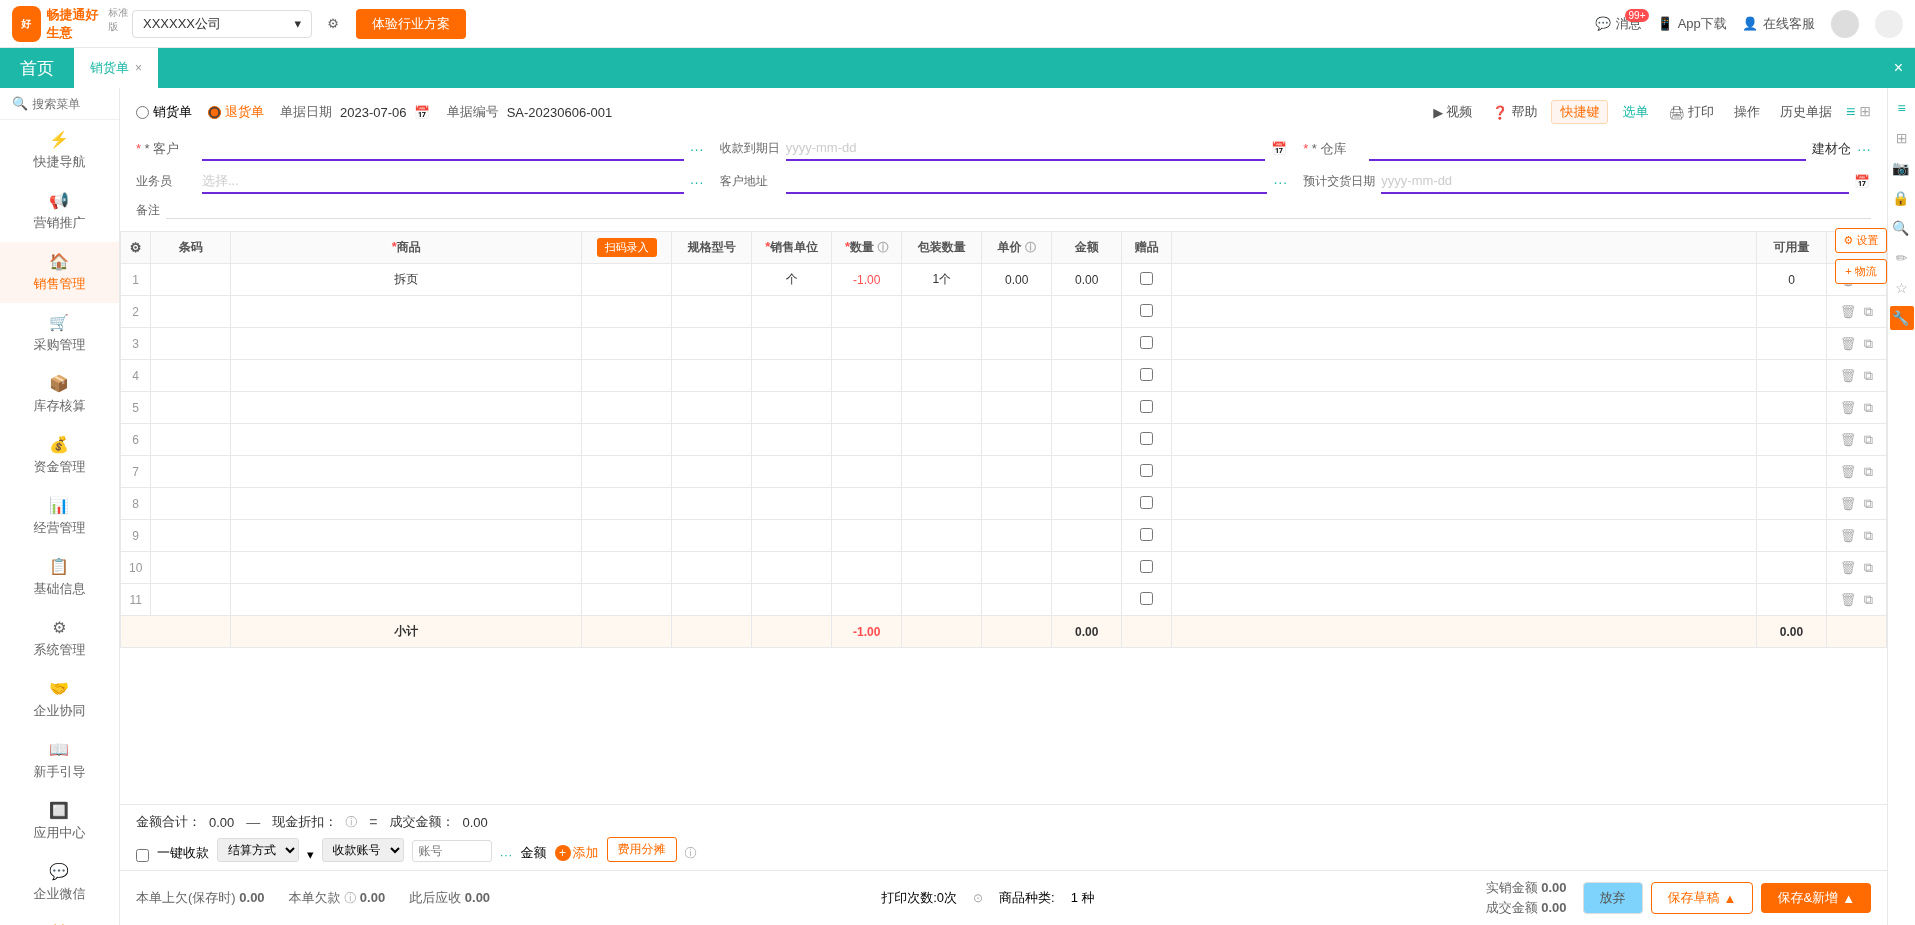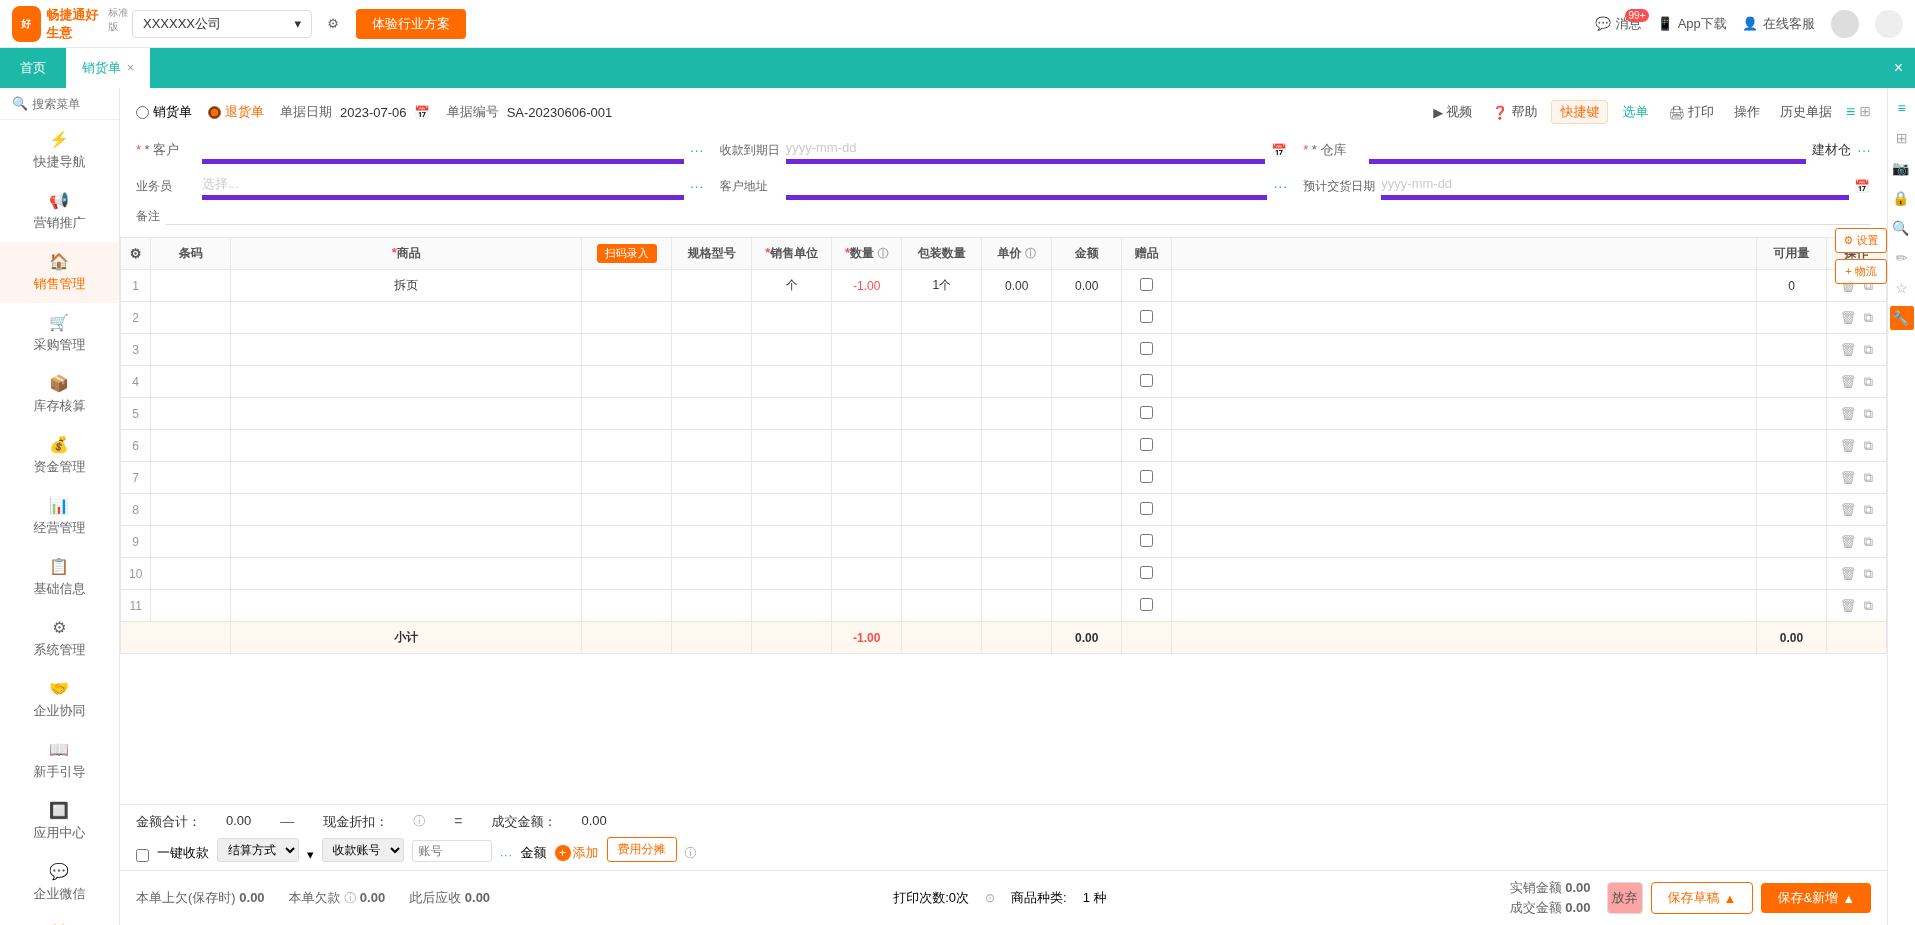--- a/index.html
+++ b/index.html
@@ -16,21 +16,21 @@
     .topbar-company-name { flex: 1; }
     .topbar-btn { background: #ff6b00; color: white; border: none; padding: 6px 16px; border-radius: 4px; cursor: pointer; font-size: 13px; margin-left: 8px; }
     .topbar-gear { width: 30px; height: 30px; display: flex; align-items: center; justify-content: center; cursor: pointer; color: #666; margin-left: 6px; }
     .topbar-right { margin-left: auto; display: flex; align-items: center; gap: 16px; }
     .topbar-right-item { display: flex; align-items: center; gap: 4px; cursor: pointer; color: #555; font-size: 12px; position: relative; }
     .badge { background: #ff4d4f; color: white; font-size: 10px; padding: 1px 4px; border-radius: 8px; position: absolute; top: -6px; right: -8px; }
     .avatar { width: 28px; height: 28px; border-radius: 50%; background: #ddd; }
 
     
     .tabbar { background: #1db8a8; height: 40px; display: flex; align-items: center; padding: 0; flex-shrink: 0; }
-    .tab-home { padding: 1px 20px; height: 100%; display: flex; align-items: center; color: white; font-size: 13px; cursor: pointer; }
+    .tab-home { padding: 1px 20px; height: 100%; display: flex; align-items: center; color: white; font-size: 17px; cursor: pointer; }
     .tab-active { background: white; color: #1db8a8; padding: 0 16px; height: 100%; display: flex; align-items: center; gap: 6px; font-size: 13px; cursor: pointer; }
     .tab-close { color: #999; font-size: 12px; cursor: pointer; }
     .tab-bar-right { margin-left: auto; padding-right: 12px; }
     .tab-close-btn { color: white; cursor: pointer; font-size: 16px; }
 
     
     .main { display: flex; flex: 1; overflow: hidden; }
 
     
     .sidebar { width: 120px; background: white; border-right: 1px solid #e8e8e8; display: flex; flex-direction: column; flex-shrink: 0; }
@@ -45,21 +45,21 @@
     .form-header { display: flex; align-items: center; gap: 16px; margin-bottom: 12px; }
     .radio-group { display: flex; gap: 16px; align-items: center; }
     .radio-item { display: flex; align-items: center; gap: 4px; cursor: pointer; }
     .radio-item input[type=radio] { accent-color: #ff6b00; }
     .form-meta { display: flex; align-items: center; gap: 8px; font-size: 13px; color: #333; }
     .form-meta-label { color: #666; }
     .form-toolbar { margin-left: auto; display: flex; align-items: center; gap: 8px; }
     .toolbar-btn { display: flex; align-items: center; gap: 3px; cursor: pointer; color: #555; font-size: 12px; padding: 2px 6px; }
     .field-row { display: flex; align-items: center; gap: 6px; }
     .field-label { color: #666; font-size: 12px; white-space: nowrap; min-width: 60px; }
-    .field-input { flex: 1; border: none; border-bottom: 5px solid #6d28d9; padding: 4px 0; outline: none; font-size: 13px; color: #333; }
+    .field-input { flex: 1; border: none; border-bottom: 2px solid #6d28d9; padding: 4px 0; outline: none; font-size: 13px; color: #333; }
     .field-input::placeholder { color: #ccc; }
     .field-dots { color: #1db8a8; cursor: pointer; font-size: 14px; }
     .field-calendar { color: #aaa; cursor: pointer; }
     .form-note { display: flex; align-items: center; gap: 6px; }
     .form-note-label { color: #666; font-size: 12px; }
     .form-note-input { border: none; border-bottom: 1px solid #ddd; flex: 1; outline: none; font-size: 13px; }
 
     
     .table-area { flex: 1; overflow: auto; background: white; margin: 0; }
     table { width: 100%; border-collapse: collapse; }
@@ -68,35 +68,35 @@
     .th-req { color: #ff4d4f; }
     .scan-btn { background: #ff6b00; color: white; border: none; padding: 2px 8px; border-radius: 3px; font-size: 11px; cursor: pointer; }
     .cell-red { color: #ff4d4f; }
     .row-num { color: #999; }
     .subtotal-row td { background: #fff8f0; font-weight: bold; }
     .delete-icon { cursor: pointer; color: #aaa; }
     .copy-icon { cursor: pointer; color: #aaa; }
 
     
     .bottom-area { background: white; padding: 8px 16px; border-top: 1px solid #e8e8e8; flex-shrink: 0; }
-    .bottom-row1 { display: flex; gap: 25px; font-size: 12px; color: #333; margin-bottom: 6px; }
+    .bottom-row1 { display: flex; align-items: center; gap: 8px; font-size: 12px; color: #333; margin-bottom: 6px; }
     .bottom-amount { font-size: 13px; }
     .bottom-row2 { display: flex; align-items: flex-end; gap: 8px; font-size: 12px; }
     .payment-checkbox { accent-color: #ff6b00; }
     .payment-select { border: 1px solid #ddd; padding: 3px 6px; border-radius: 3px; font-size: 12px; }
     .payment-input { border: 1px solid #ddd; padding: 3px 6px; border-radius: 3px; font-size: 12px; width: 80px; }
     .add-btn { color: #ff6b00; cursor: pointer; font-size: 12px; display: flex; align-items: center; gap: 2px; }
     .fee-split-btn { background: white; border: 1px solid #ff6b00; color: #ff6b00; padding: 3px 10px; border-radius: 3px; cursor: pointer; font-size: 12px; }
 
     
     .footer { background: white; border-top: 1px solid #e8e8e8; padding: 8px 16px; display: flex; align-items: center; flex-shrink: 0; }
     .footer-left { display: flex; gap: 24px; font-size: 12px; color: #666; }
     .footer-center { margin-left: auto; display: flex; align-items: center; gap: 16px; font-size: 12px; }
     .footer-summary { display: flex; flex-direction: column; align-items: flex-end; font-size: 12px; color: #666; gap: 2px; margin-right: 8px; }
-    .btn-abandon { background: #fca5a5; border: 1px solid #ddd; padding: 6px 4px; border-radius: 4px; cursor: pointer; font-size: 13px; color: #555; }
+    .btn-abandon { background: #7dd3fc; border: 1px solid #ddd; padding: 6px 16px; border-radius: 4px; cursor: pointer; font-size: 13px; color: #555; }
     .btn-save-draft { background: white; border: 1px solid #ff6b00; color: #ff6b00; padding: 6px 16px; border-radius: 4px; cursor: pointer; font-size: 13px; display: flex; align-items: center; gap: 4px; }
     .btn-save-new { background: #ff6b00; color: white; border: none; padding: 6px 16px; border-radius: 4px; cursor: pointer; font-size: 13px; display: flex; align-items: center; gap: 4px; }
 
     
     .right-tools { width: 28px; background: white; border-left: 1px solid #e8e8e8; display: flex; flex-direction: column; align-items: center; padding-top: 8px; gap: 6px; flex-shrink: 0; }
     .right-tool-btn { width: 24px; height: 24px; display: flex; align-items: center; justify-content: center; cursor: pointer; color: #aaa; font-size: 14px; }
     .right-tool-btn.active { color: #1db8a8; }
     .right-tool-btn.orange { background: #ff6b00; color: white; border-radius: 2px; }
 
     .content-wrapper { display: flex; flex: 1; overflow: hidden; position: relative; }

